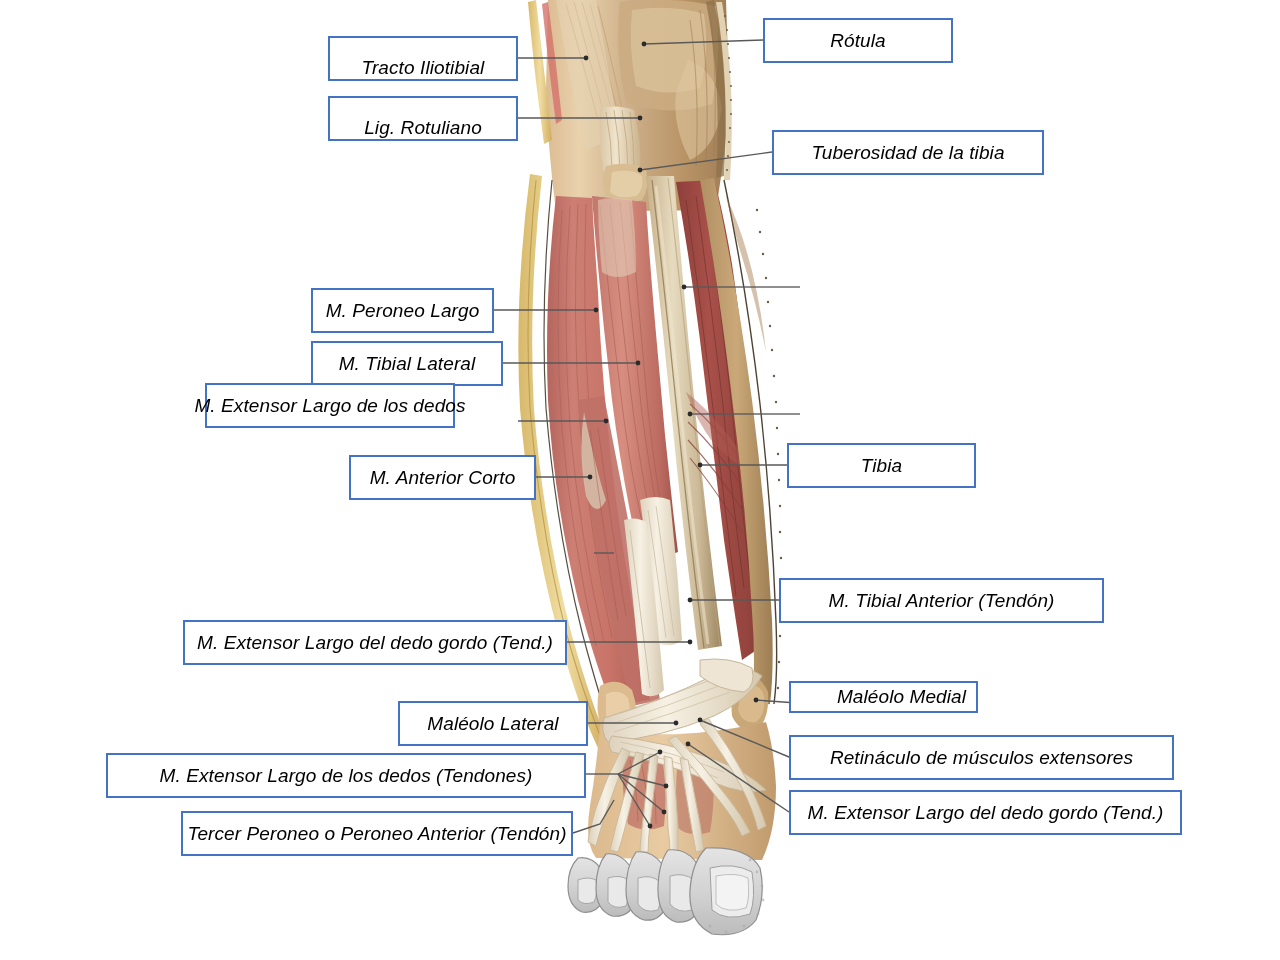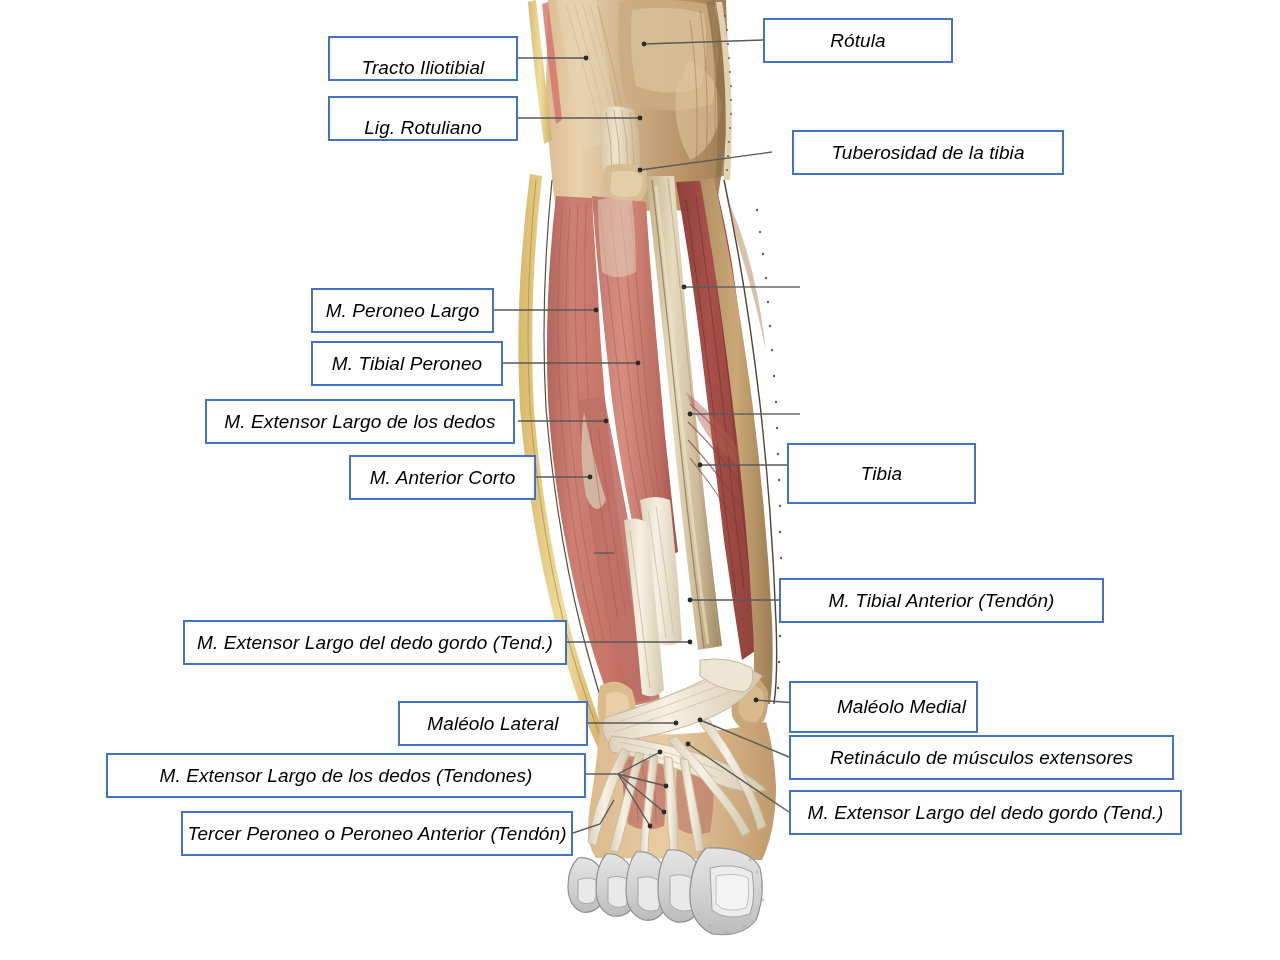--- a/index.html
+++ b/index.html
@@ -434,24 +434,24 @@
 
   <div class="label-box" style="left:328px;top:96px;width:190px;height:45px;align-items:flex-end;">
     <span>Lig. Rotuliano</span>
   </div>
 
   <div class="label-box" style="left:311px;top:288px;width:183px;height:45px;align-items:center;">
     <span>M. Peroneo Largo</span>
   </div>
 
   <div class="label-box" style="left:311px;top:341px;width:192px;height:45px;">
-    <span>M. Tibial Peroneo</span>
-  </div>
-
-  <div class="label-box" style="left:205px;top:399px;width:310px;height:45px;">
+    <span>M. Tibial Lateral</span>
+  </div>
+
+  <div class="label-box" style="left:205px;top:383px;width:250px;height:45px;">
     <span>M. Extensor Largo de los dedos</span>
   </div>
 
   <div class="label-box" style="left:349px;top:455px;width:187px;height:45px;">
     <span>M. Anterior Corto</span>
   </div>
 
   <div class="label-box" style="left:183px;top:620px;width:384px;height:45px;">
     <span>M. Extensor Largo del dedo gordo (Tend.)</span>
   </div>
@@ -465,33 +465,33 @@
   </div>
 
   <div class="label-box" style="left:181px;top:811px;width:392px;height:45px;">
     <span>Tercer Peroneo o Peroneo Anterior (Tendón)</span>
   </div>
 
   <div class="label-box" style="left:763px;top:18px;width:190px;height:45px;">
     <span>Rótula</span>
   </div>
 
-  <div class="label-box" style="left:772px;top:130px;width:272px;height:45px;margin-left:20px;">
+  <div class="label-box" style="left:772px;top:130px;width:272px;height:45px;">
     <span>Tuberosidad de la tibia</span>
   </div>
 
-  <div class="label-box" style="left:787px;top:443px;width:189px;height:61px;">
+  <div class="label-box" style="left:787px;top:443px;width:189px;height:45px;">
     <span>Tibia</span>
   </div>
 
   <div class="label-box" style="left:779px;top:578px;width:325px;height:45px;font-style:italic;">
     <span>M. Tibial Anterior (Tendón)</span>
   </div>
 
-  <div class="label-box" style="left:789px;top:681px;width:189px;height:52px;padding-left:36px;">
+  <div class="label-box" style="left:789px;top:681px;width:189px;height:32px;padding-left:36px;">
     <span>Maléolo Medial</span>
   </div>
 
   <div class="label-box" style="left:789px;top:735px;width:385px;height:45px;">
     <span>Retináculo de músculos extensores</span>
   </div>
 
   <div class="label-box" style="left:789px;top:790px;width:393px;height:45px;">
     <span>M. Extensor Largo del dedo gordo (Tend.)</span>
   </div>

